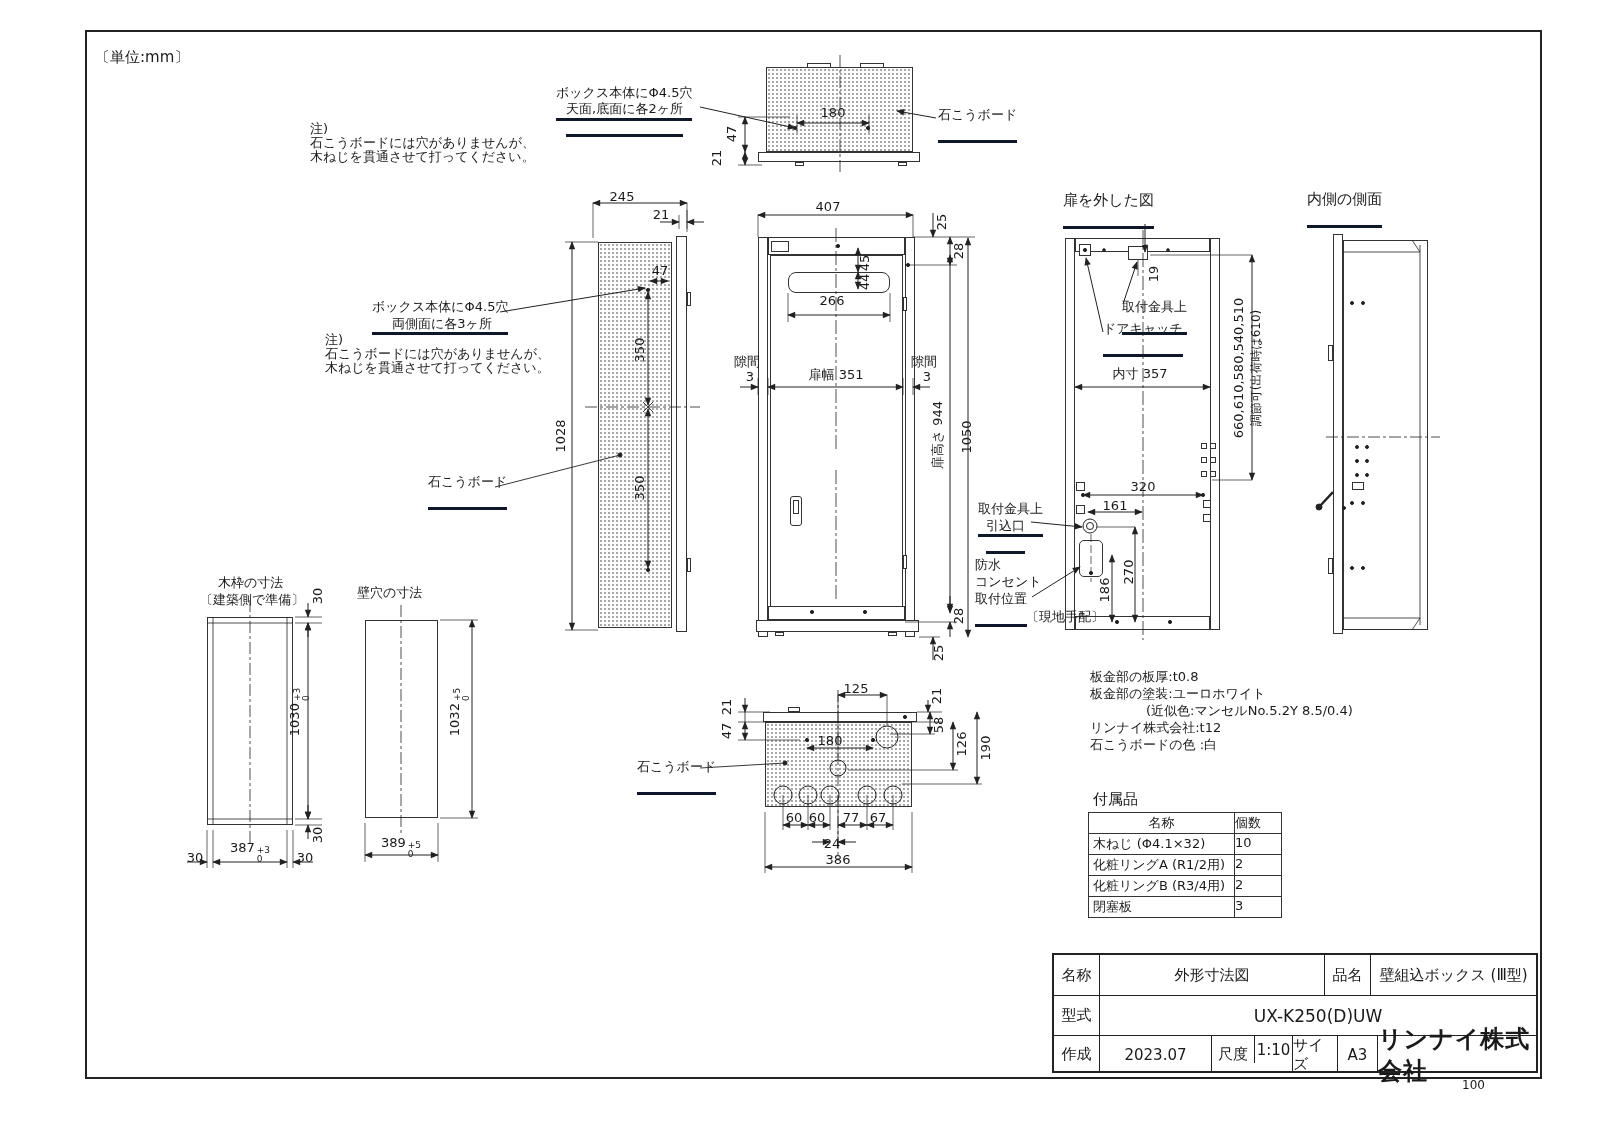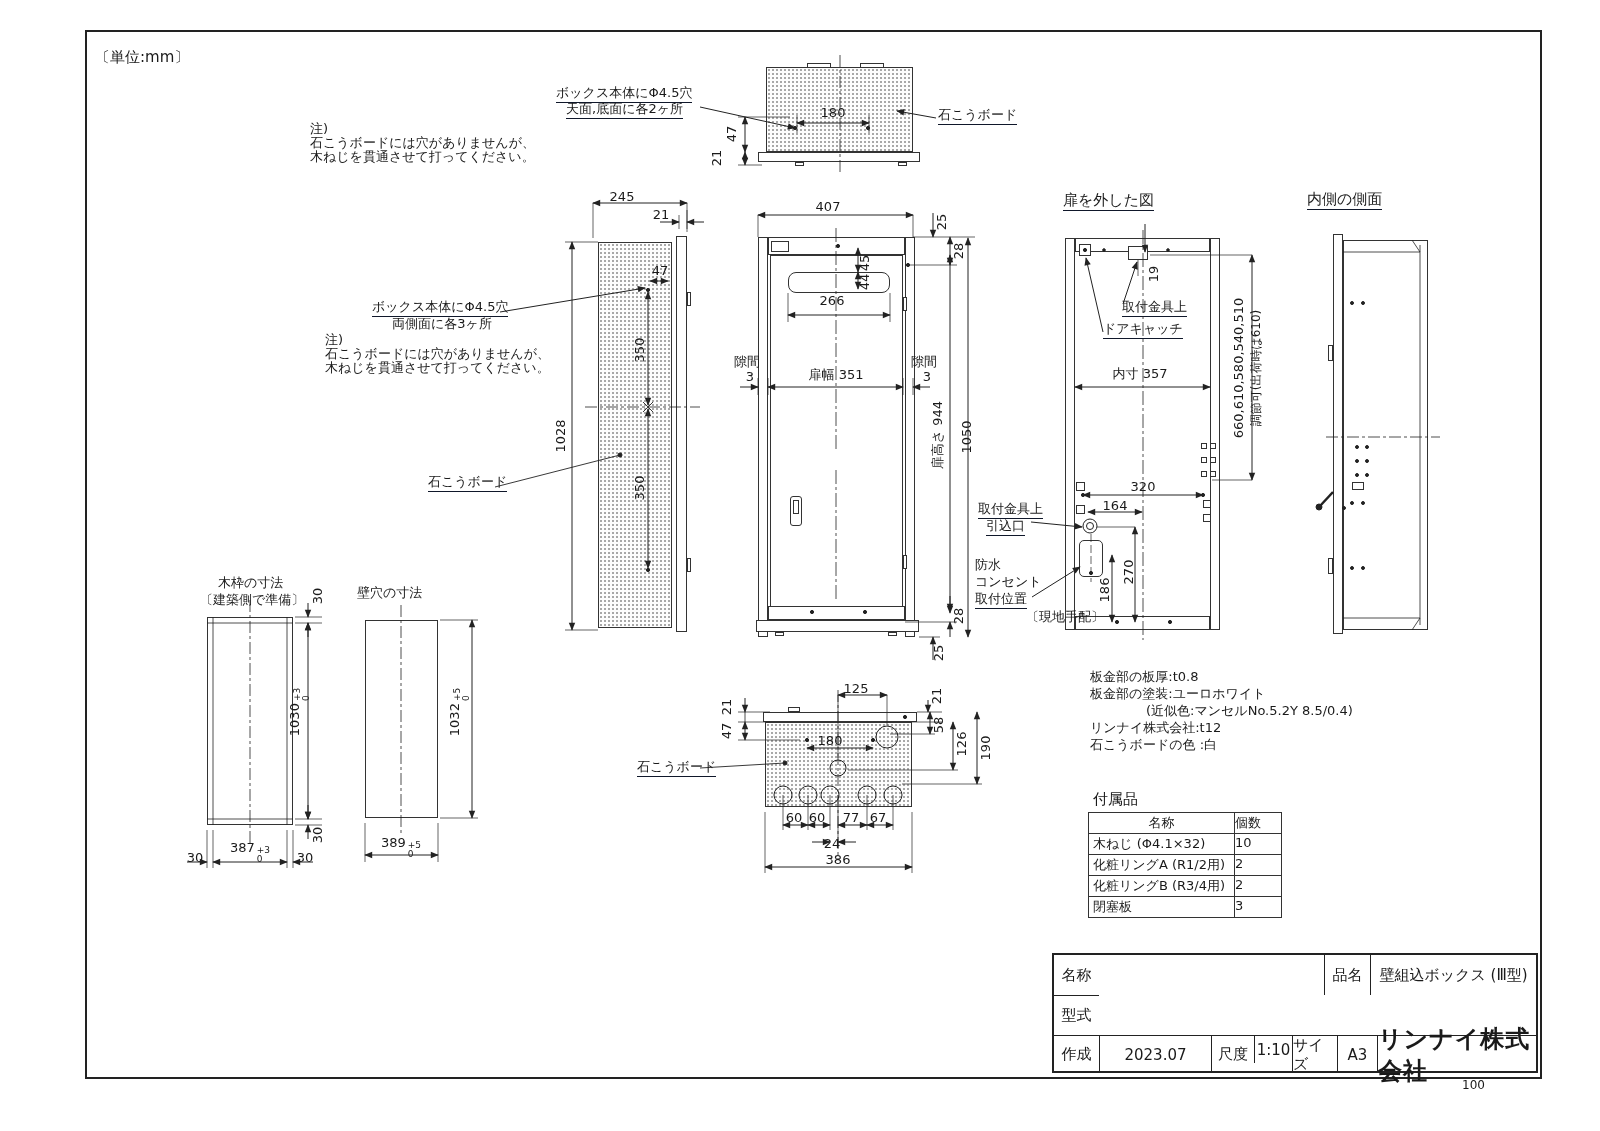--- a/index.html
+++ b/index.html
@@ -2,21 +2,21 @@
 <html><head>
 <meta charset="utf-8">
 <style>
   html,body{margin:0;padding:0;background:#fff;}
   body{width:1600px;height:1131px;position:relative;font-family:"DejaVu Sans","Liberation Sans",sans-serif;color:#1a1a1a;}
   #sheet{position:absolute;left:0;top:0;width:1600px;height:1131px;}
   .frame{position:absolute;left:85px;top:30px;width:1453px;height:1045px;border:2px solid #222;}
   .t{position:absolute;white-space:nowrap;font-size:13px;color:#1a1a1a;}
   .hc{position:absolute;white-space:nowrap;font-size:13px;transform:translate(-50%,-50%);}
   .vc{position:absolute;white-space:nowrap;font-size:13px;transform:translate(-50%,-50%) rotate(-90deg);}
-  .ul{border-bottom:1px solid #0f172a;padding-bottom:0px;}
+  .ul{border-bottom:3px solid #0f172a;padding-bottom:16px;}
   .ttl{font-size:15px;}
   .ln{position:absolute;border:1px solid #333;background:#fff;box-sizing:border-box;}
   .board{position:absolute;border:1px solid #333;box-sizing:border-box;
     background-image:radial-gradient(#a8a8a8 0.8px, transparent 0.95px);background-size:4px 4px;background-color:#fdfdfd;}
   svg{position:absolute;left:0;top:0;}
   .tol{display:inline-flex;flex-direction:column;font-size:9px;line-height:9px;margin-left:2px;vertical-align:-1px;}
   .tol i{font-style:normal;}
   
   .acc{position:absolute;left:1088px;top:812px;width:192px;border:1px solid #333;font-size:13px;}
   .acc .row{display:flex;border-top:1px solid #333;}
@@ -124,21 +124,21 @@
   <div class="ln" style="left:1203px;top:514px;width:8px;height:8px"></div>
   <div class="ln" style="left:1079px;top:540px;width:24px;height:37px;border-radius:5px"></div>
 
   <span class="vc" style="left:1153px;top:274px">19</span>
   <span class="t ul" style="left:1122px;top:298px">取付金具上</span>
   <span class="t ul" style="left:1103px;top:320px">ドアキャッチ</span>
   <span class="hc" style="left:1140px;top:374px">内寸 357</span>
   <span class="vc" style="left:1238px;top:368px">660,610,580,540,510</span>
   <span class="vc" style="left:1256px;top:368px;font-size:12px">調節可(出荷時は610)</span>
   <span class="hc" style="left:1143px;top:486px">320</span>
-  <span class="hc" style="left:1115px;top:505px">164</span>
+  <span class="hc" style="left:1115px;top:505px">161</span>
   <span class="vc" style="left:1128px;top:572px">270</span>
   <span class="vc" style="left:1104px;top:590px">186</span>
   <span class="t ul" style="left:978px;top:500px">取付金具上</span>
   <span class="t ul" style="left:986px;top:517px">引込口</span>
   <span class="t" style="left:975px;top:556px">防水</span>
   <span class="t" style="left:975px;top:573px">コンセント</span>
   <span class="t ul" style="left:975px;top:590px">取付位置</span>
   <span class="t" style="left:1026px;top:608px">〔現地手配〕</span>
 
   <span class="t ttl ul" style="left:1307px;top:190px">内側の側面</span>
@@ -221,28 +221,34 @@
     <div class="row">
       <span class="c1">閉塞板</span>
       <span class="c2">3</span>
     </div>
   </div>
 
   <div class="tb">
     <div class="cell nb nt" style="left:0;top:0;width:45px;height:40px">
         <span>名称</span>
       </div>
+    <div class="cell nt" style="left:45px;top:0;width:225px;height:40px">
+        <span>外形寸法図</span>
+      </div>
     <div class="cell nt" style="left:270px;top:0;width:46px;height:40px">
         <span>品名</span>
       </div>
     <div class="cell nt" style="left:316px;top:0;width:166px;height:40px">
         <span>壁組込ボックス (Ⅲ型)</span>
       </div>
     <div class="cell nb" style="left:0;top:40px;width:45px;height:40px">
         <span>型式</span>
+      </div>
+    <div class="cell model" style="left:45px;top:40px;width:437px;height:40px">
+        <span>UX-K250(D)UW</span>
       </div>
     <div class="cell nb" style="left:0;top:80px;width:45px;height:38px">
         <span>作成</span>
       </div>
     <div class="cell" style="left:45px;top:80px;width:112px;height:38px">
         <span>2023.07</span>
       </div>
     <div class="cell" style="left:157px;top:80px;width:43px;height:38px">
         <span>尺度</span>
       </div>

